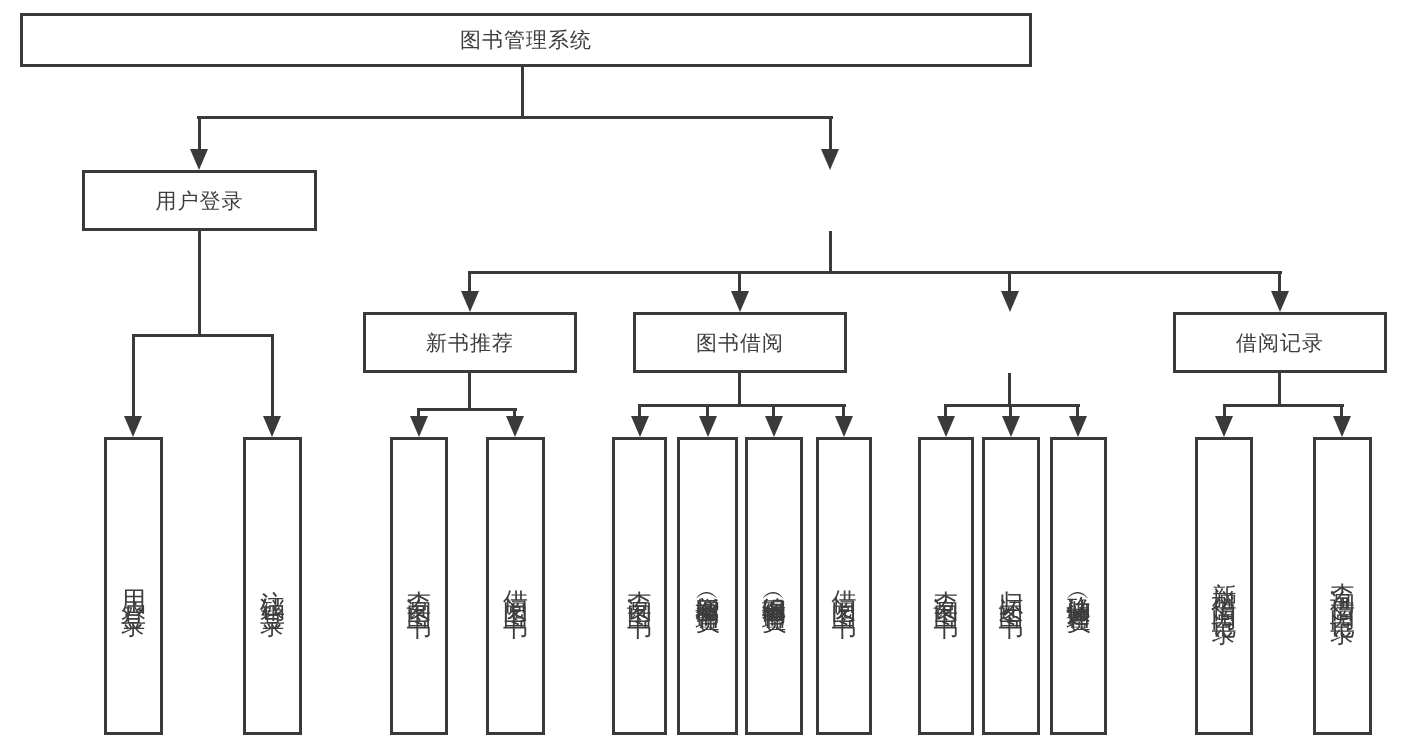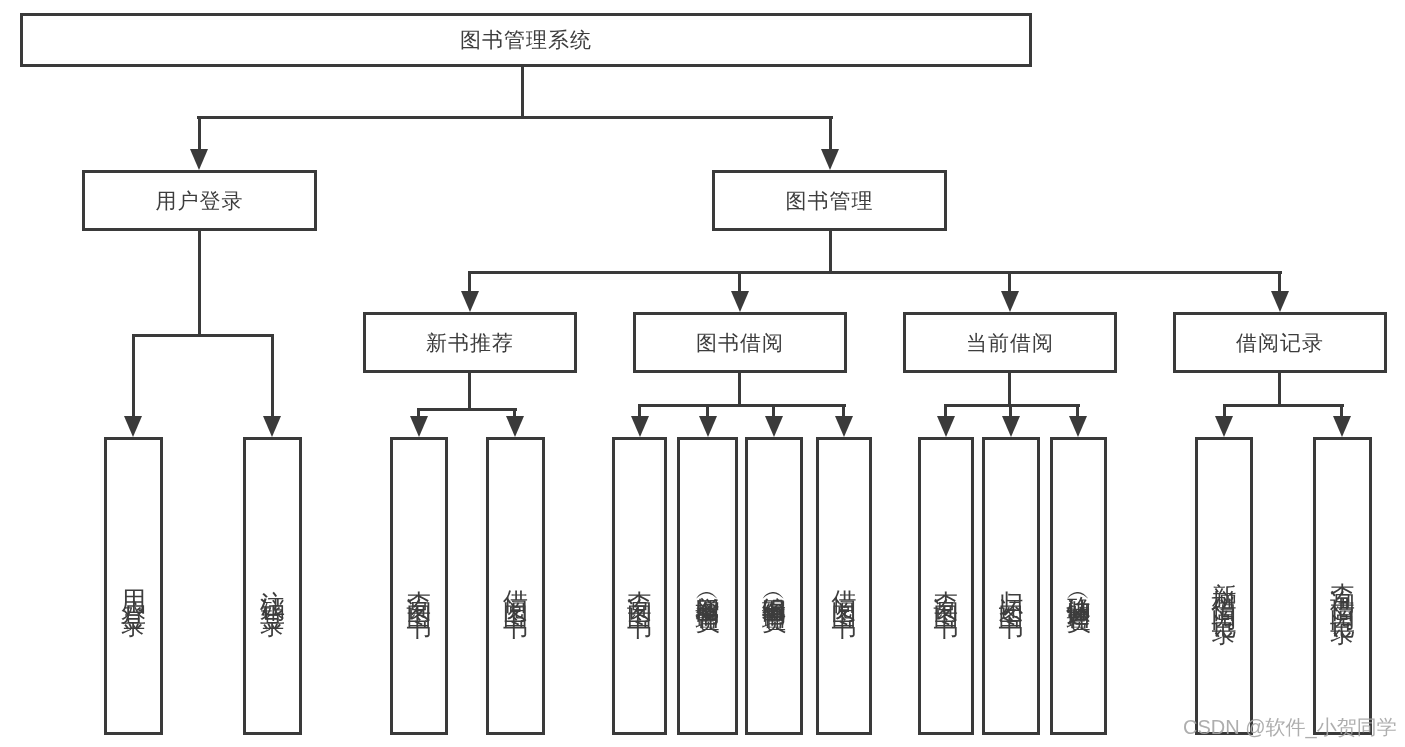--- a/index.html
+++ b/index.html
@@ -42,23 +42,20 @@
   <div class="vline" style="left:521px;top:67px;height:52px;"></div>
   <div class="hline" style="left:197px;top:116px;width:636px;"></div>
   <div class="vline" style="left:198px;top:119px;height:31px;"></div>
   <div class="arrow" style="left:190px;top:149px;"></div>
   <div class="vline" style="left:829px;top:119px;height:31px;"></div>
   <div class="arrow" style="left:821px;top:149px;"></div>
 
   <div class="box hbox" style="left:82px;top:170px;width:235px;height:61px;">
     <span>用户登录</span>
   </div>
-  <div class="box hbox" style="left:712px;top:170px;width:235px;height:61px;">
-    <span>图书管理</span>
-  </div>
 
   <div class="vline" style="left:198px;top:231px;height:105px;"></div>
   <div class="hline" style="left:132px;top:334px;width:142px;"></div>
   <div class="vline" style="left:132px;top:337px;height:80px;"></div>
   <div class="arrow" style="left:124px;top:416px;"></div>
   <div class="vline" style="left:271px;top:337px;height:80px;"></div>
   <div class="arrow" style="left:263px;top:416px;"></div>
 
   <div class="vline" style="left:829px;top:231px;height:42px;"></div>
   <div class="hline" style="left:468px;top:271px;width:814px;"></div>
@@ -69,23 +66,20 @@
   <div class="vline" style="left:1008px;top:274px;height:18px;"></div>
   <div class="arrow" style="left:1001px;top:291px;"></div>
   <div class="vline" style="left:1278px;top:274px;height:18px;"></div>
   <div class="arrow" style="left:1271px;top:291px;"></div>
 
   <div class="box hbox" style="left:633px;top:312px;width:214px;height:61px;">
     <span>图书借阅</span>
   </div>
   <div class="box hbox" style="left:363px;top:312px;width:214px;height:61px;">
     <span>新书推荐</span>
-  </div>
-  <div class="box hbox" style="left:903px;top:312px;width:214px;height:61px;">
-    <span>当前借阅</span>
   </div>
   <div class="box hbox" style="left:1173px;top:312px;width:214px;height:61px;">
     <span>借阅记录</span>
   </div>
 
   <div class="vline" style="left:468px;top:373px;height:37px;"></div>
   <div class="hline" style="left:417px;top:408px;width:100px;"></div>
   <div class="vline" style="left:417px;top:410px;height:7px;"></div>
   <div class="arrow" style="left:410px;top:416px;"></div>
   <div class="vline" style="left:513px;top:410px;height:7px;"></div>
@@ -155,15 +149,14 @@
     <span class="vtext long">确认归还（管理员）</span>
   </div>
 
   <div class="box leaf" style="left:1195px;top:437px;width:58px;height:298px;">
     <span class="vtext">新增借阅记录</span>
   </div>
   <div class="box leaf" style="left:1313px;top:437px;width:59px;height:298px;">
     <span class="vtext">查询借阅记录</span>
   </div>
 
-  <div class="watermark">CSDN @软件_小贺同学</div>
 
 </div>
 
 </body></html>

